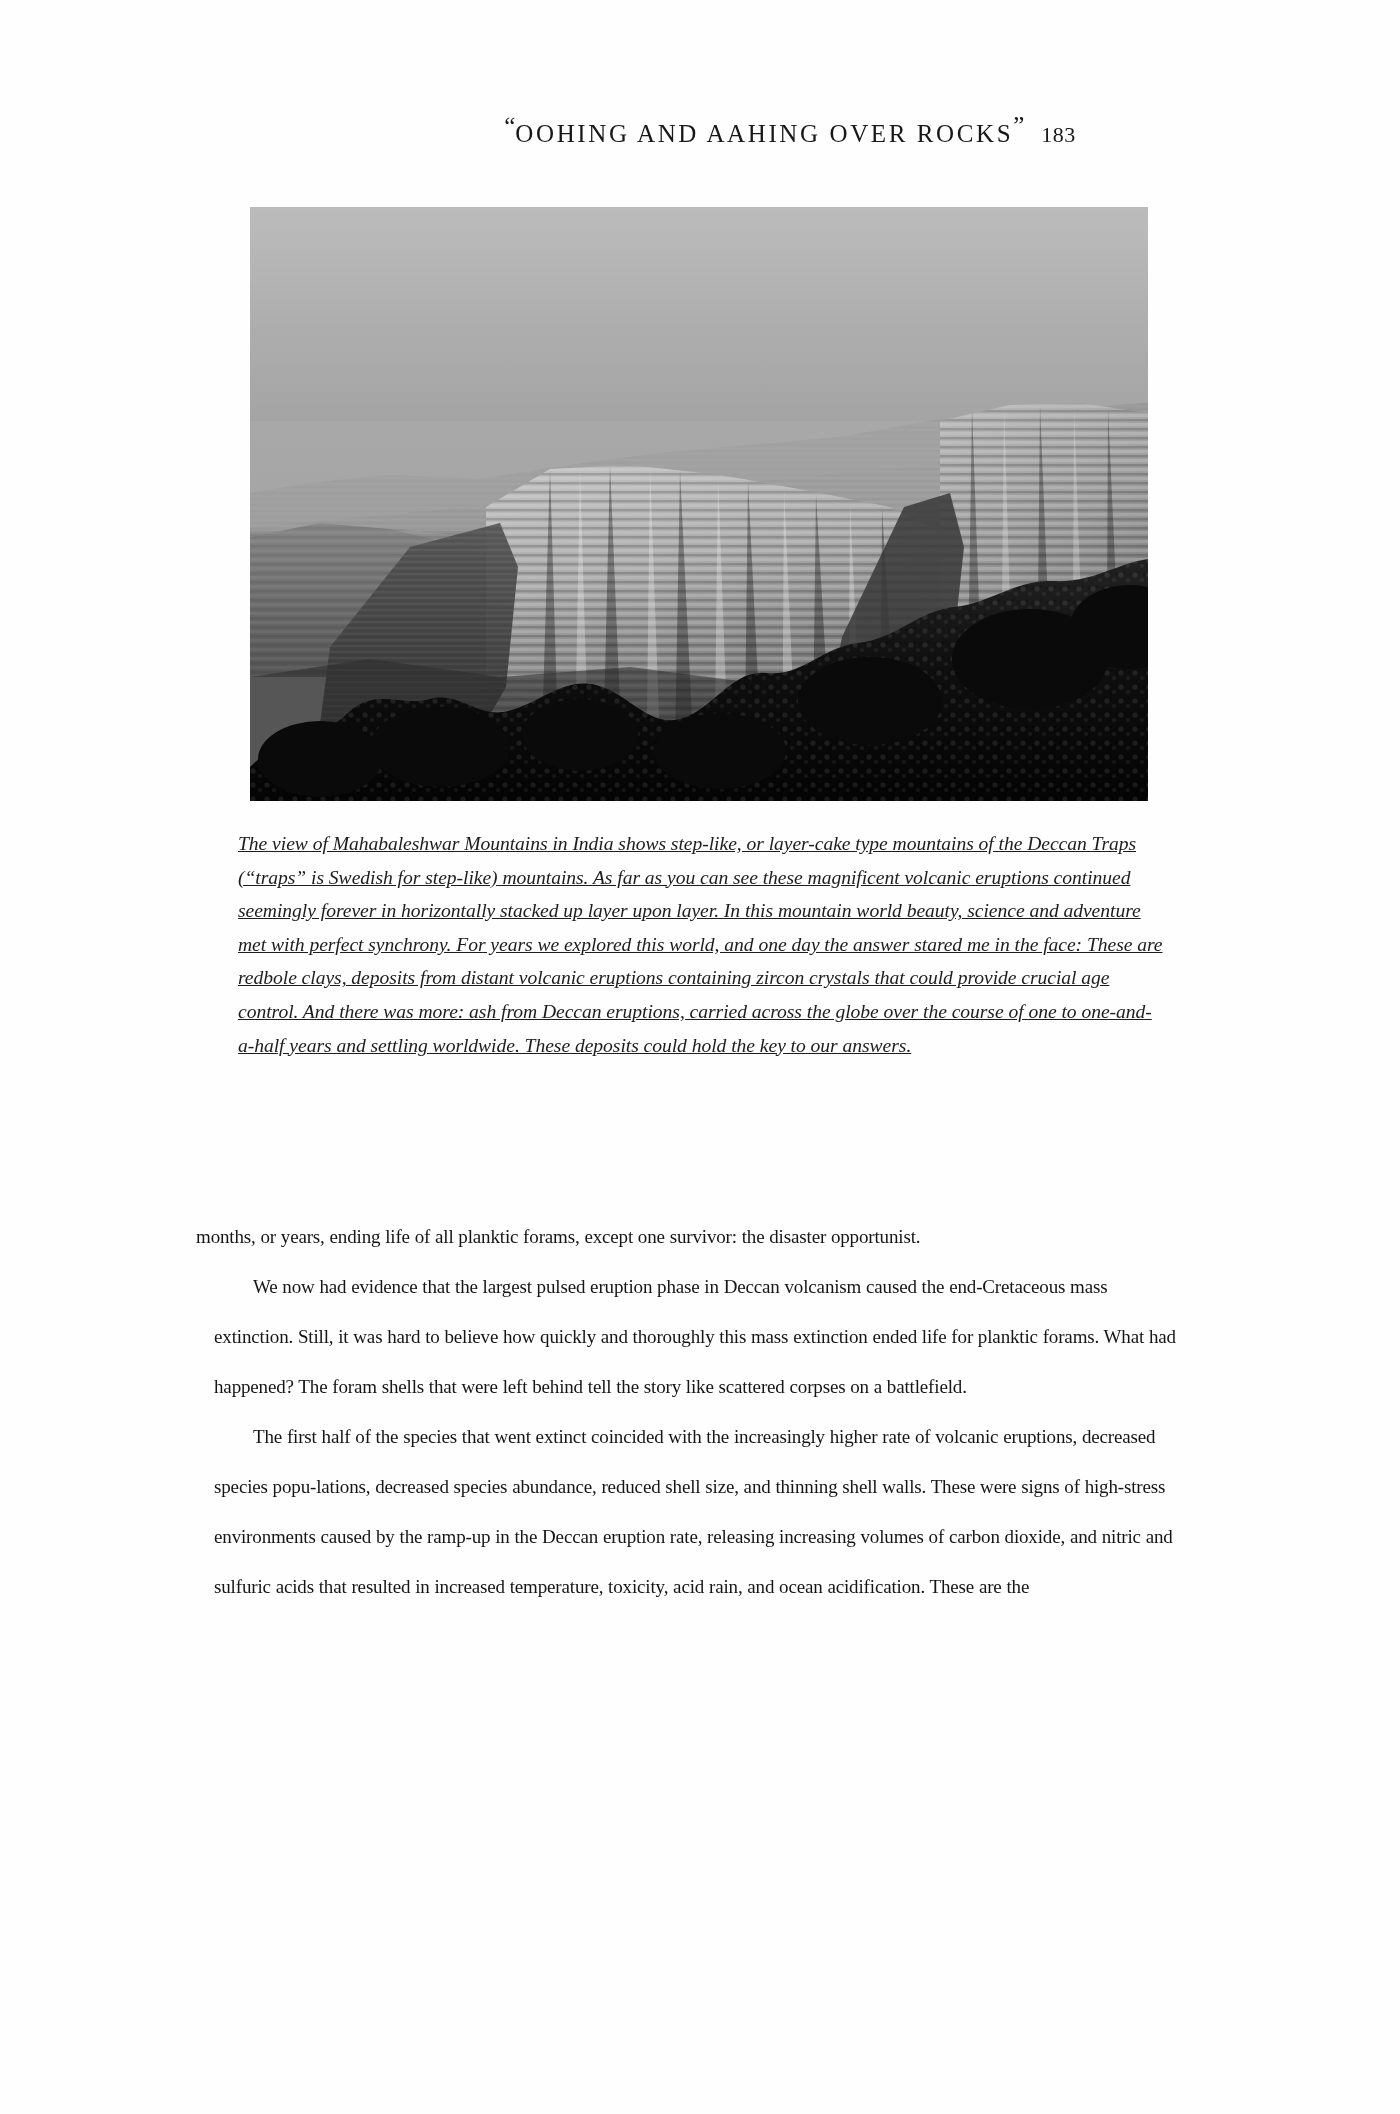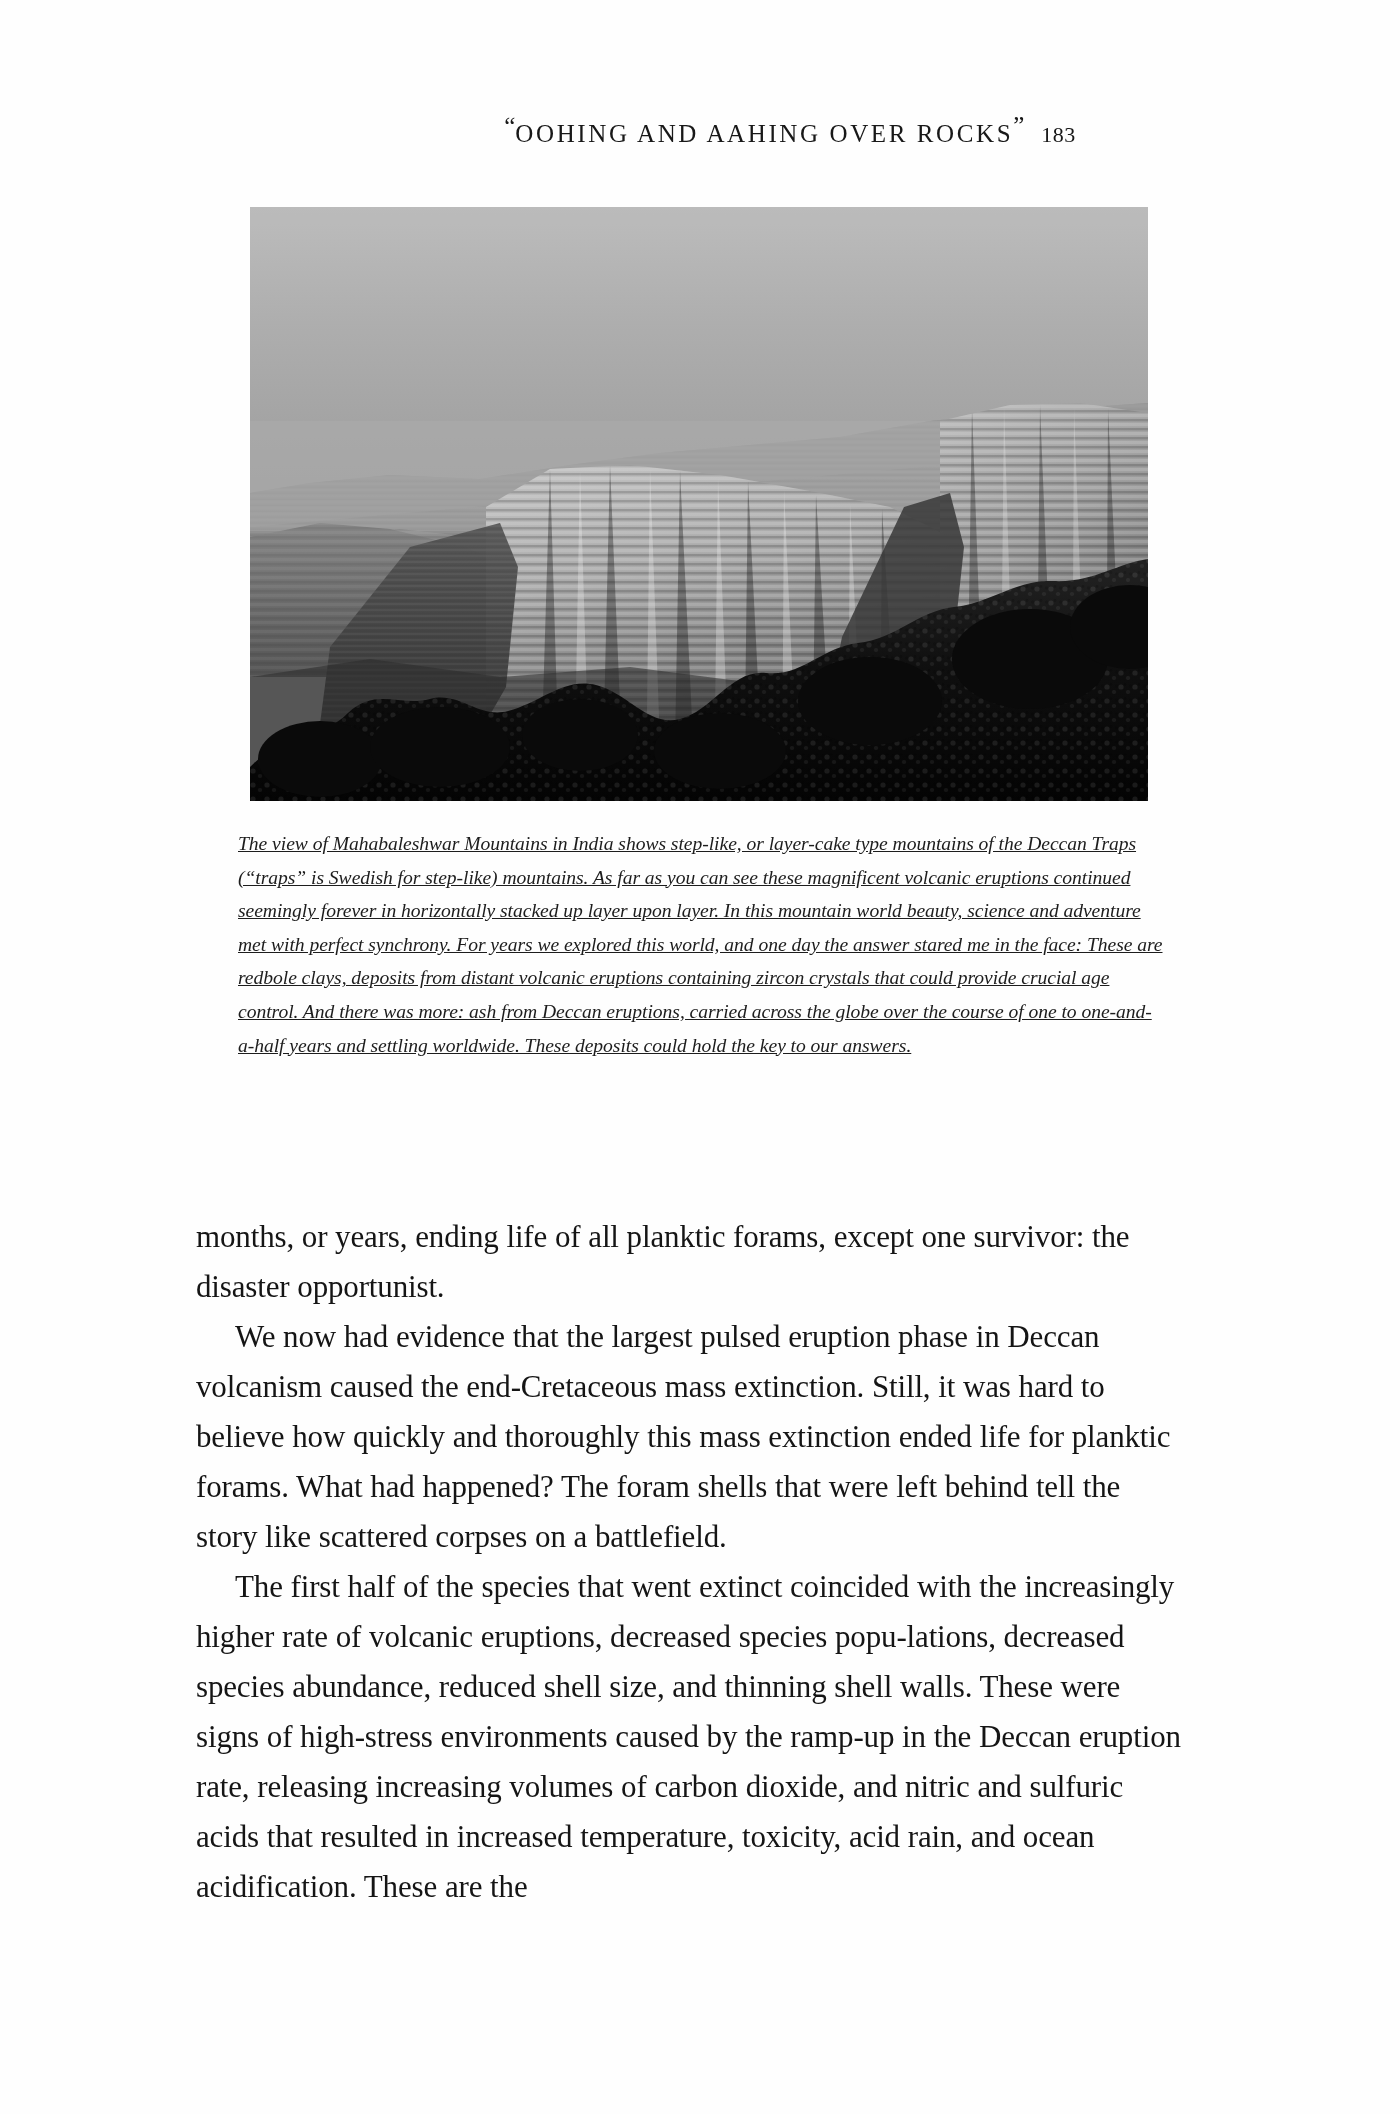--- a/index.html
+++ b/index.html
@@ -91,29 +91,30 @@
 
   
   .body-col {
     position: absolute;
     left: 196px;
     top: 1212px;
     width: 990px;
   }
   .body-col p {
     margin: 0;
-    font-size: 31px;
+    font-size: 19px;
     line-height: 50px;
     color: #151515;
     text-align: left;
     letter-spacing: -0.15px;
     word-spacing: 0.2px;
   }
   .body-col p.indent {
     text-indent: 39px;
+    margin-left: 18px;
   }
 </style>
 </head>
 <body>
 
 <div class="page">
 
   <div class="running-head">
     <span class="rh-inner">
       <span class="rh-title"><span class="q">“</span><span>OOHING AND AAHING OVER ROCKS</span><span class="q">”</span></span><span class="rh-page">183</span>

